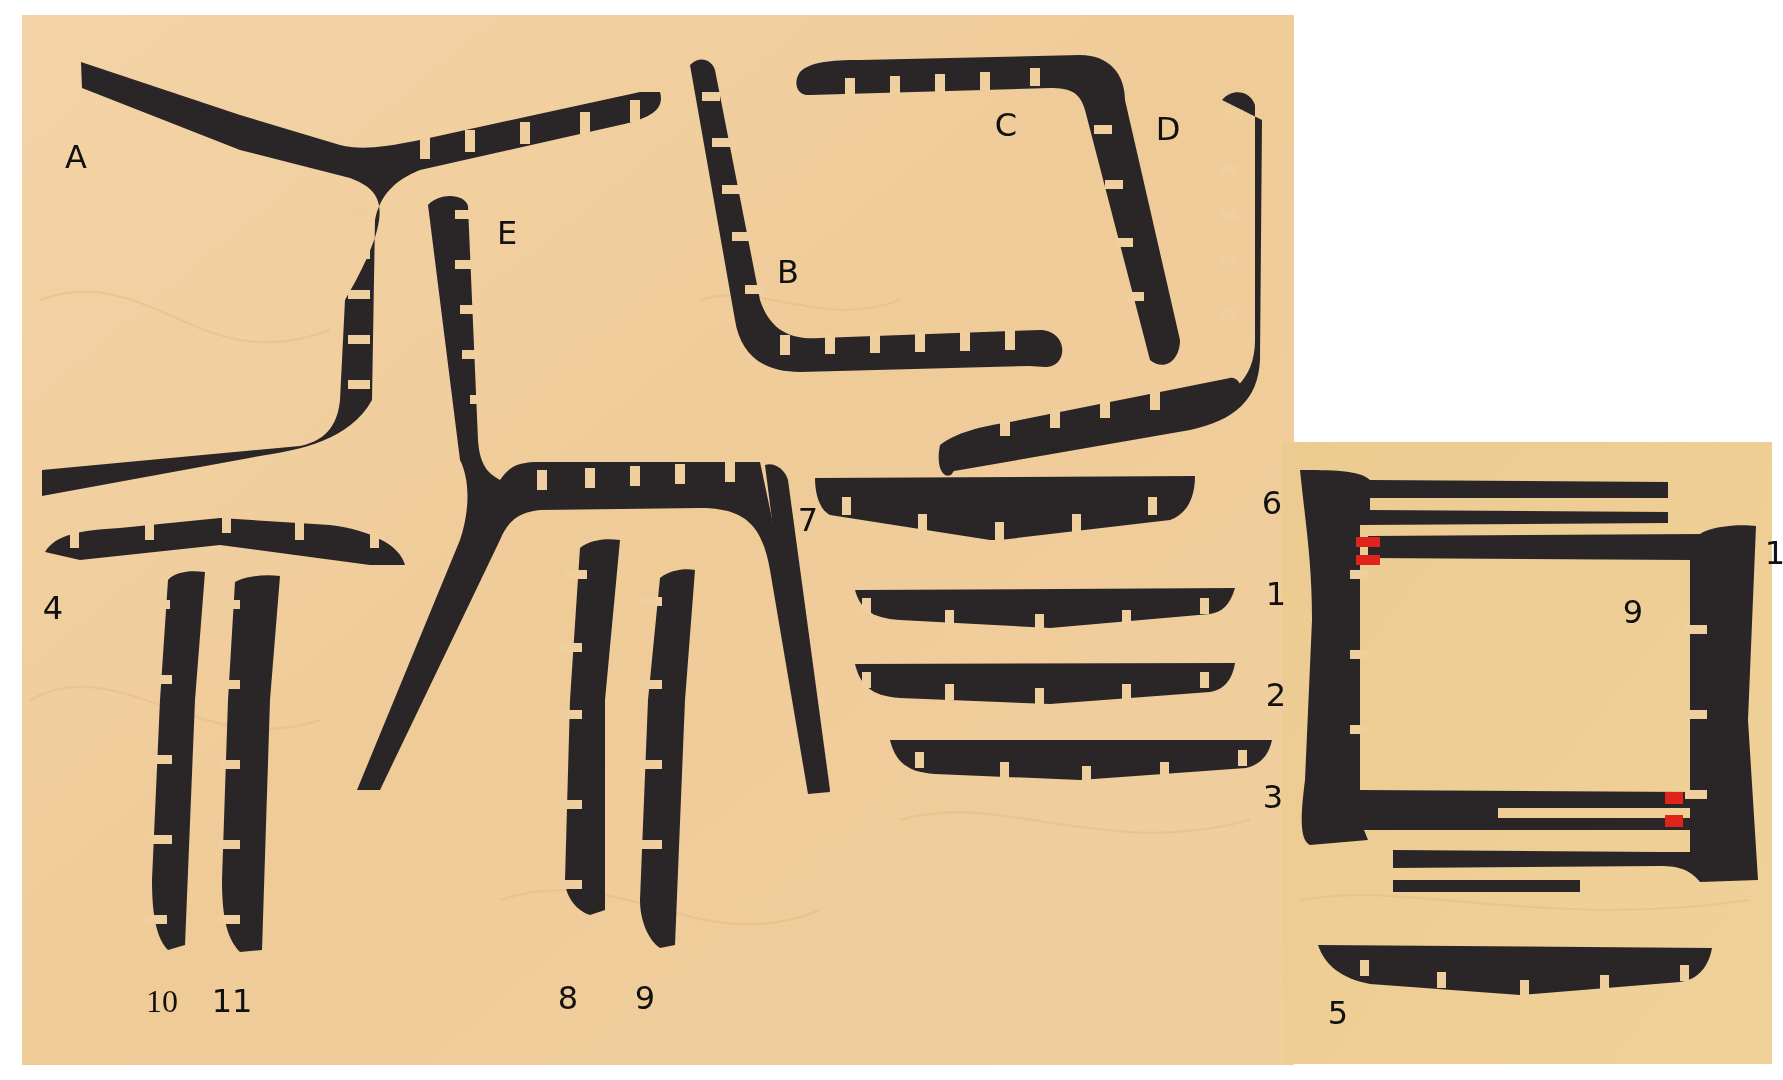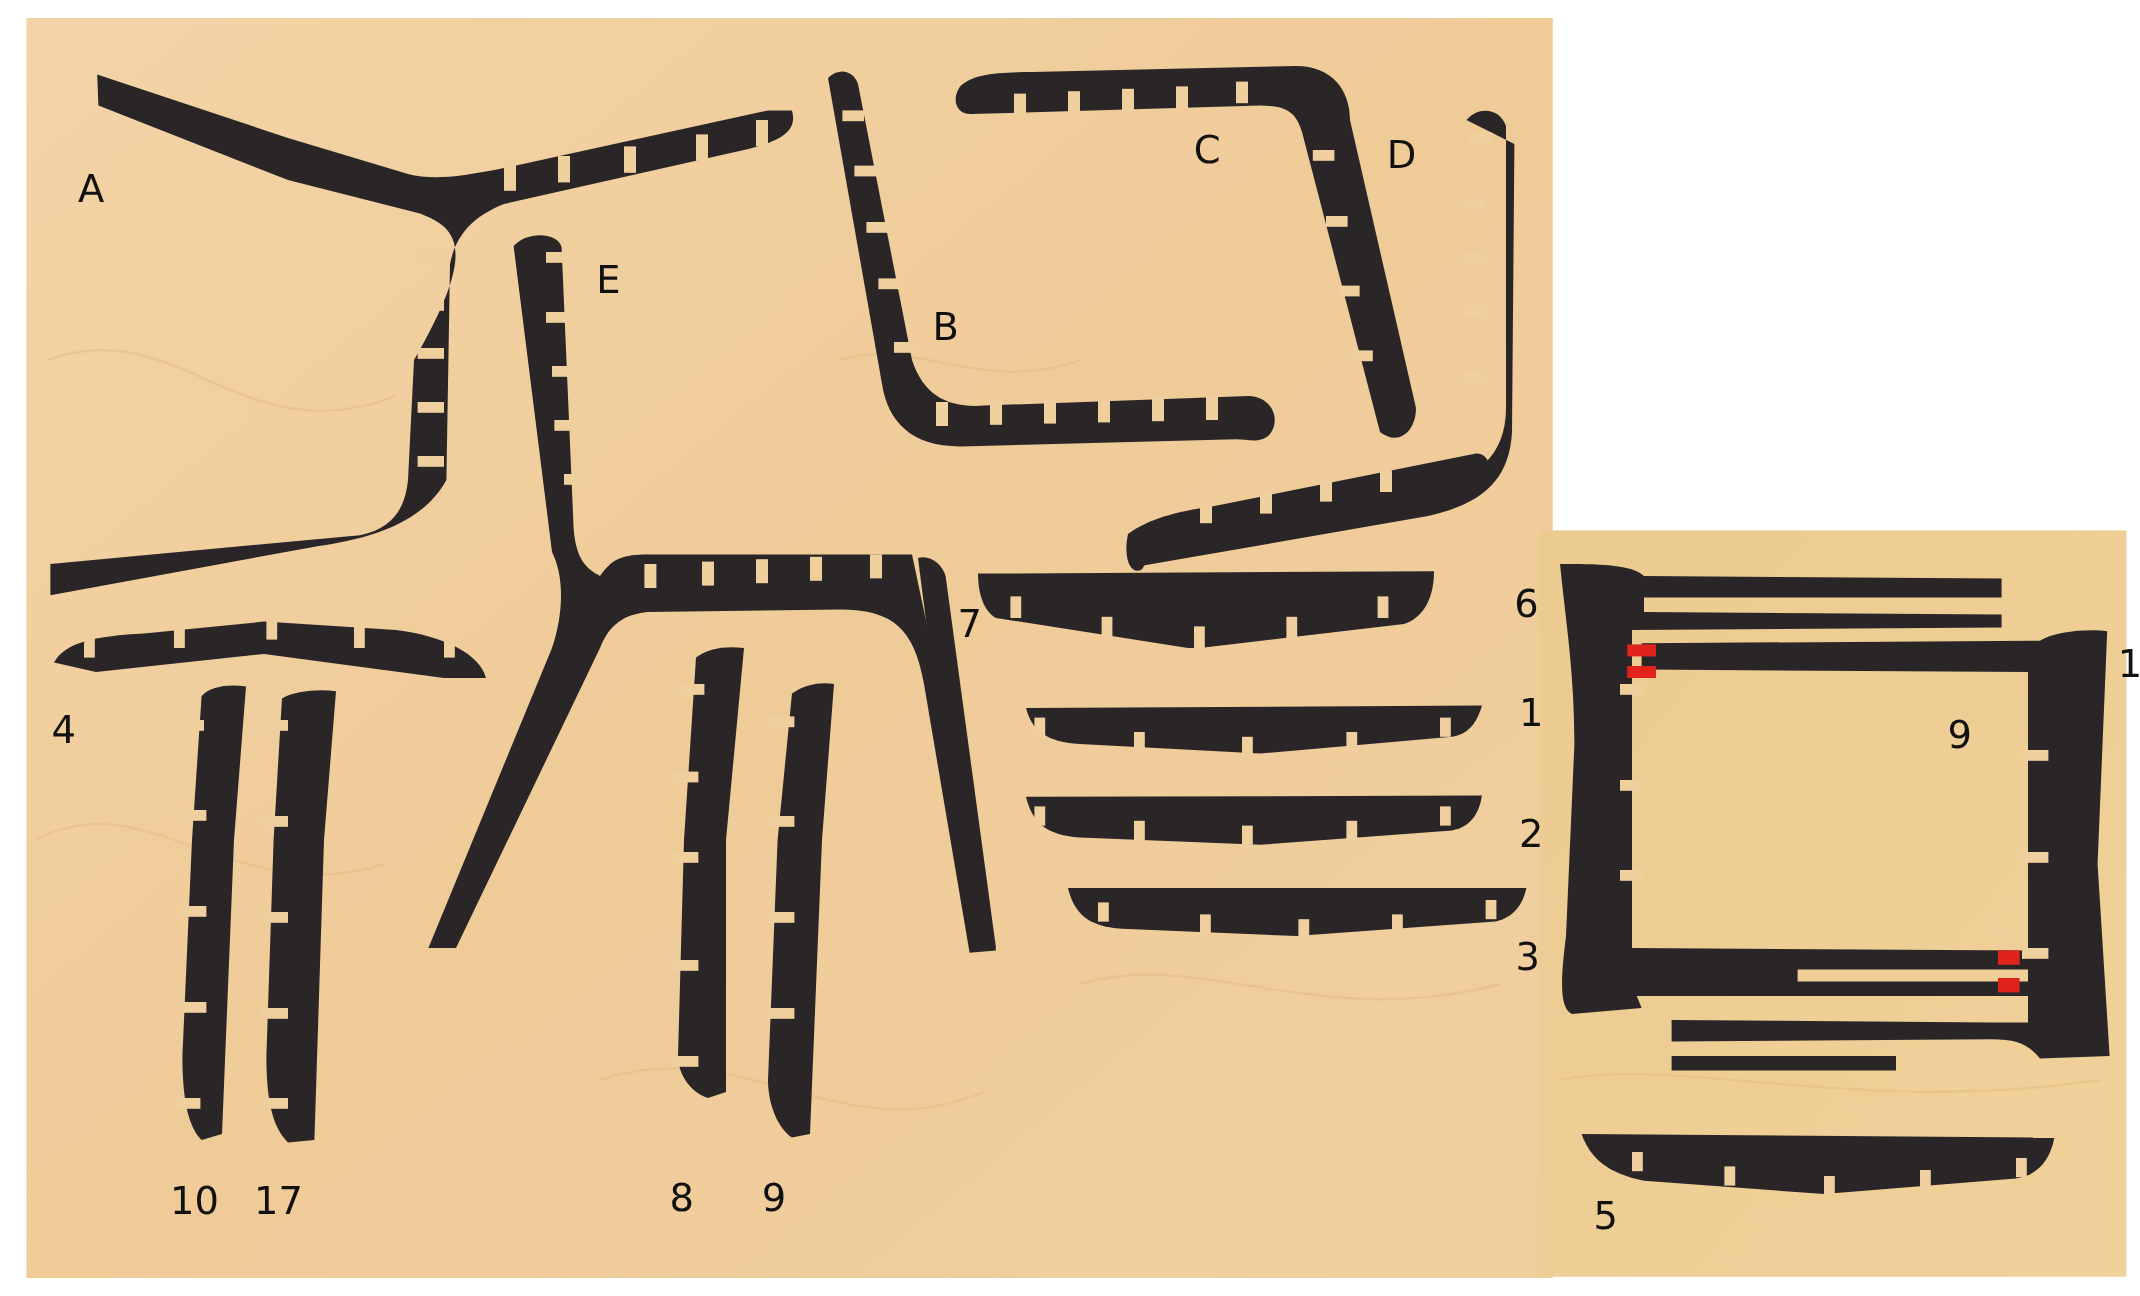--- a/index.html
+++ b/index.html
@@ -199,17 +199,17 @@
   <div class="label" style="left:507px;top:233px;">E</div>
   <div class="label" style="left:1276px;top:594px;">1</div>
   <div class="label" style="left:1276px;top:695px;">2</div>
   <div class="label" style="left:1273px;top:797px;">3</div>
   <div class="label" style="left:53px;top:608px;">4</div>
   <div class="label" style="left:1338px;top:1013px;">5</div>
   <div class="label" style="left:1272px;top:503px;">6</div>
   <div class="label" style="left:808px;top:520px;">7</div>
   <div class="label" style="left:568px;top:998px;">8</div>
   <div class="label" style="left:645px;top:998px;">9</div>
-  <div class="label" style="left:162px;top:1001px;">10</div>
-  <div class="label" style="left:232px;top:1001px;">17</div>
+  <div class="label" style="left:162px;top:1001px;font-family:Liberation Serif, serif;">10</div>
+  <div class="label" style="left:232px;top:1001px;">11</div>
   <div class="label" style="left:1633px;top:612px;">9</div>
   <div class="label" style="left:1775px;top:553px;">1</div>
 </div>
 
 </body></html>

